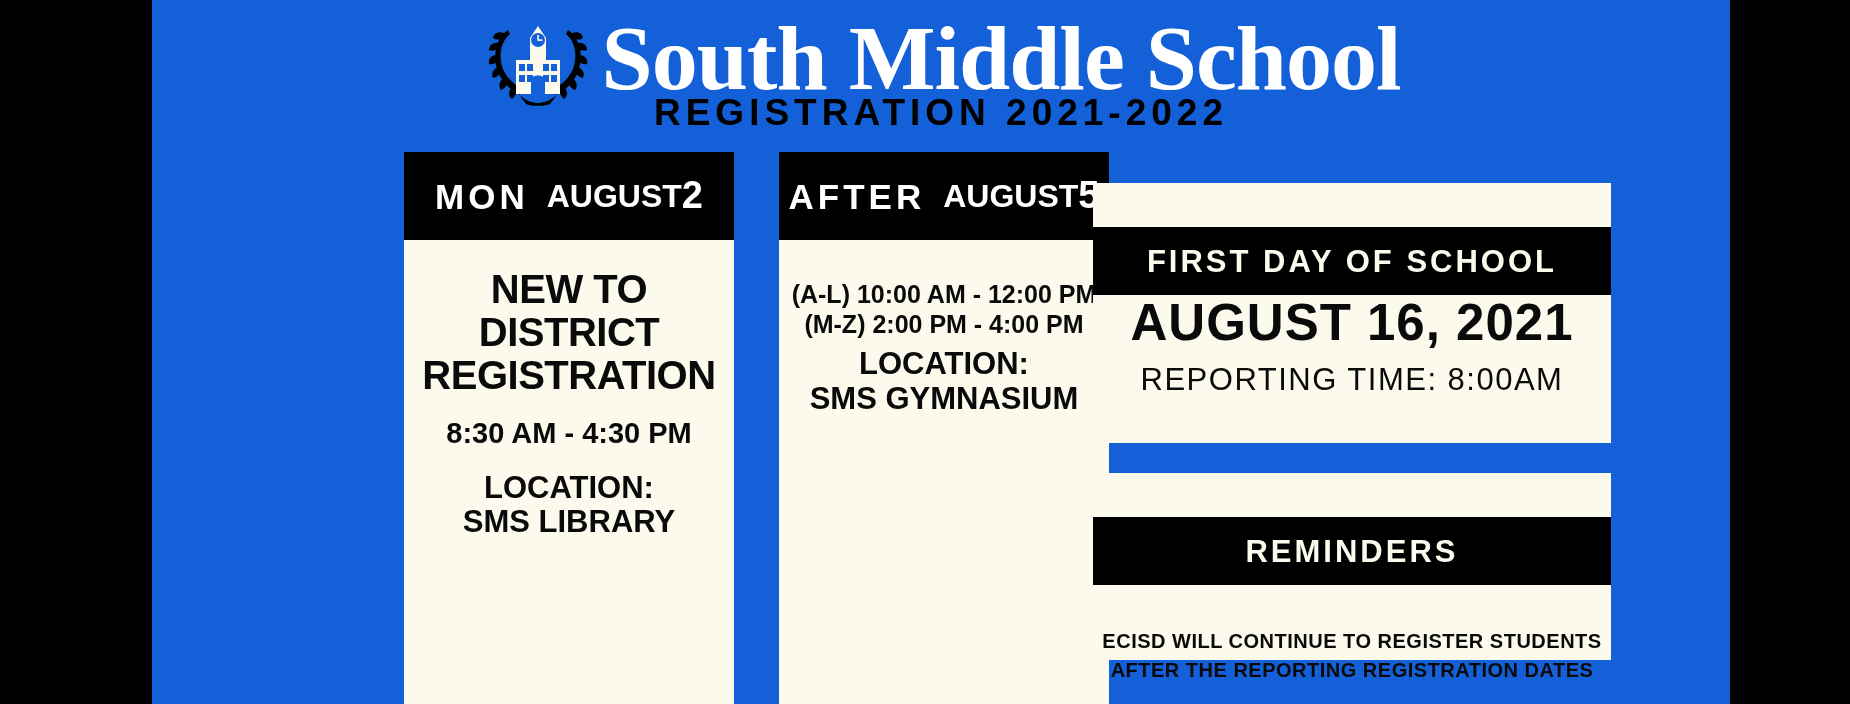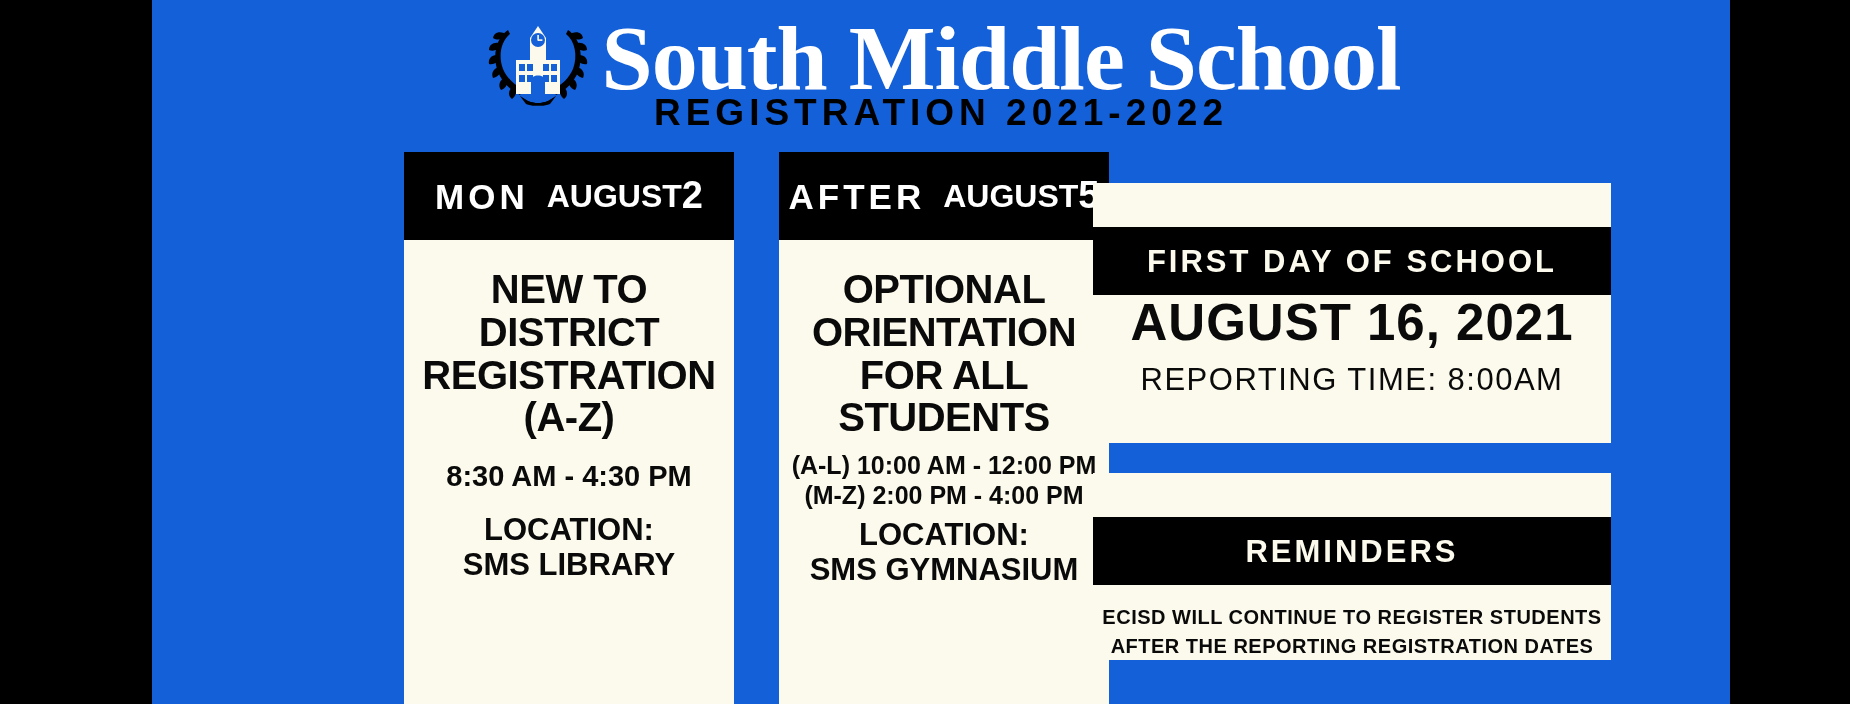--- a/index.html
+++ b/index.html
@@ -197,20 +197,21 @@
     font-weight: 400;
     font-size: 31px;
     letter-spacing: 1.5px;
     line-height: 1.2;
     margin-top: 10px;
   }
   .reminder-body {
     text-align: center;
     padding: 18px 8px 0 8px;
     box-sizing: border-box;
+    margin-top: 24px;
   }
   .reminder-line {
     font-weight: 700;
     font-size: 20px;
     letter-spacing: 0.5px;
     line-height: 1.45;
     color: #0A0A0A;
   }
 </style>
 </head>
@@ -281,47 +282,40 @@
       <span class="day-date">
         <span class="day-month">AUGUST</span>
         <span class="day-num">2</span>
       </span>
     </div>
     <div class="day-body">
       <div class="body-main">
         <div>NEW TO</div>
         <div>DISTRICT</div>
         <div>REGISTRATION</div>
-        <div>(A-Z)</div>
       </div>
       <div class="body-times">
         <div>8:30 AM - 4:30 PM</div>
       </div>
       <div class="body-loc">
         <div>LOCATION:</div>
         <div>SMS LIBRARY</div>
       </div>
     </div>
   </div>
 
   <div class="day-card" id="card-thur">
     <div class="day-head">
       <span class="day-name">AFTER</span>
       <span class="day-date">
         <span class="day-month">AUGUST</span>
         <span class="day-num">5</span>
       </span>
     </div>
     <div class="day-body">
-      <div class="body-main">
-        <div>OPTIONAL</div>
-        <div>ORIENTATION</div>
-        <div>FOR ALL</div>
-        <div>STUDENTS</div>
-      </div>
       <div class="body-times tight">
         <div>(A-L) 10:00 AM - 12:00 PM</div>
         <div>(M-Z) 2:00 PM - 4:00 PM</div>
       </div>
       <div class="body-loc tight">
         <div>LOCATION:</div>
         <div>SMS GYMNASIUM</div>
       </div>
     </div>
   </div>

